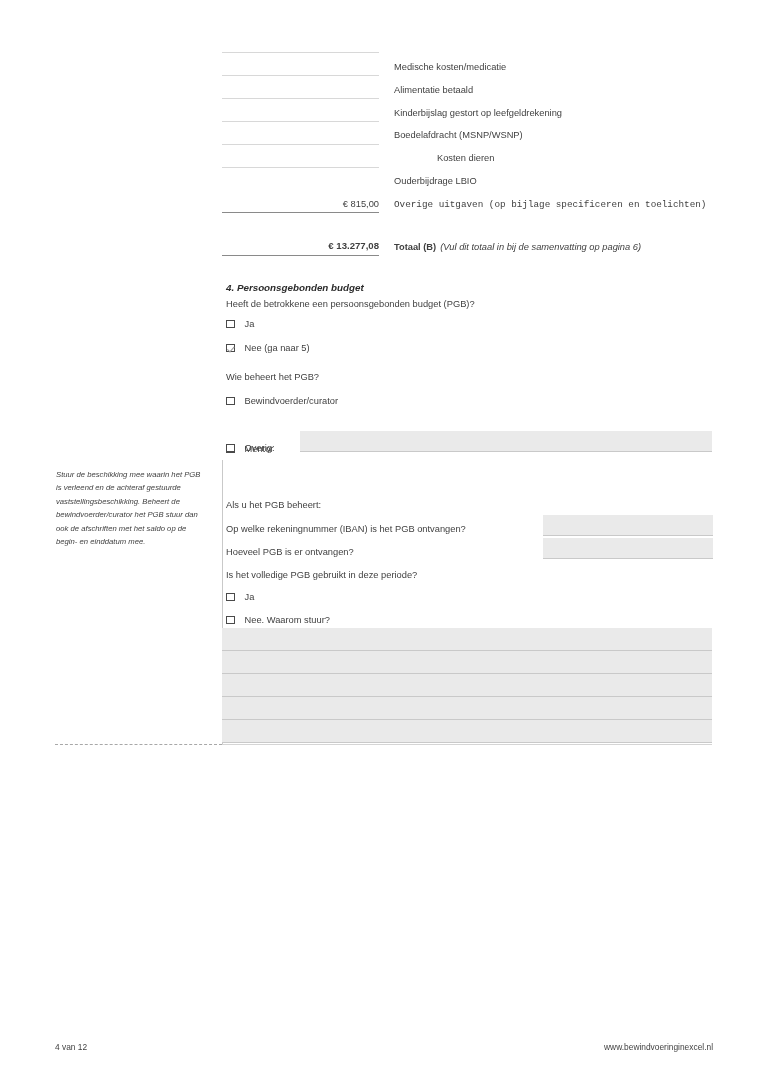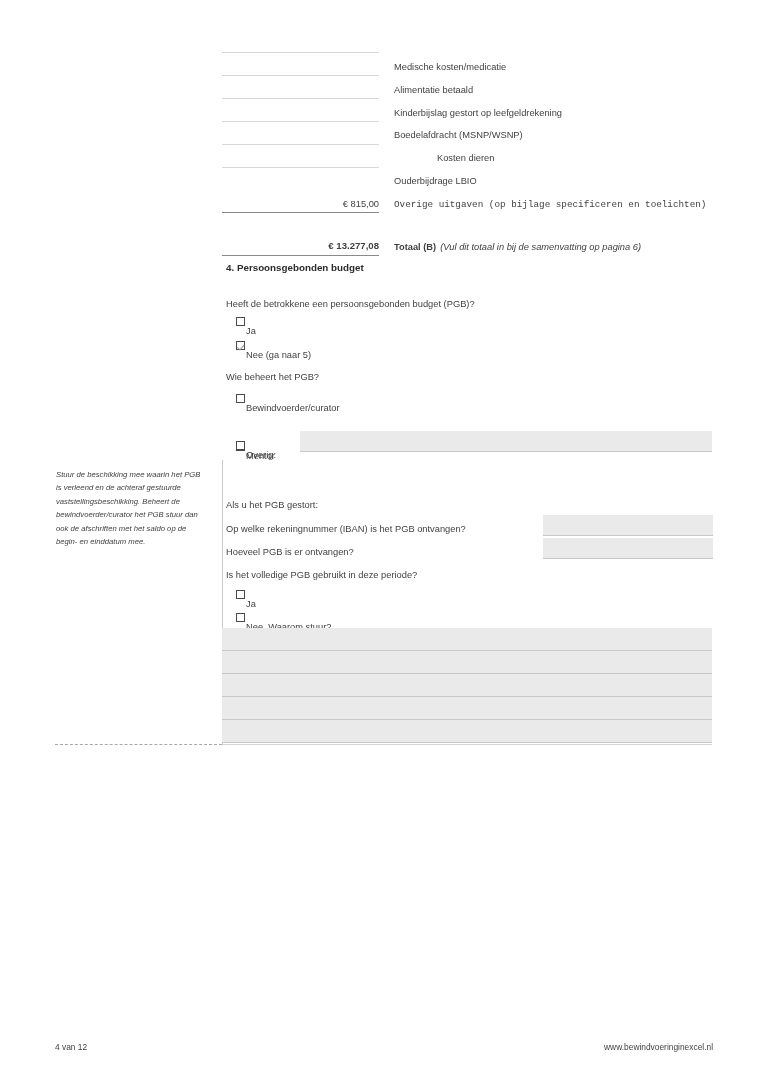--- a/index.html
+++ b/index.html
@@ -80,25 +80,24 @@
     position: absolute;
     left: 226px;
     font-size: 9.3px;
     color: #3f3f3f;
     white-space: nowrap;
   }
 
   
   .cb-row {
     position: absolute;
-    left: 236px;
+    left: 226px;
     height: 14px;
     display: flex;
-    align-items: flex-start;
-    flex-direction: column;
+    align-items: center;
   }
   .cb {
     width: 8.5px;
     height: 8.5px;
     border: 1px solid #4a4a4a;
     background: #ffffff;
     box-sizing: border-box;
     position: relative;
     flex: 0 0 auto;
   }
@@ -226,21 +225,21 @@
   <div class="exp-label" style="top:176px;">Ouderbijdrage LBIO</div>
 
   <div class="amount-line dark" style="top:212px;"></div>
   <div class="amount-val" style="top:199px;">€ 815,00</div>
   <div class="exp-label" style="top:199px;font-family:Liberation Mono, monospace;">Overige uitgaven (op bijlage specificeren en toelichten)</div>
 
   <div class="amount-line dark" style="top:255px;"></div>
   <div class="amount-val strong" style="top:240px;">€ 13.277,08</div>
   <div class="t" style="left:394px; top:241px;"><span class="bold">Totaal (B)</span><span class="ital" style="margin-left:4px;">(Vul dit totaal in bij de samenvatting op pagina 6)</span></div>
 
-  <div class="sec-head" style="top:262px;">4. Persoonsgebonden budget</div>
+  <div class="sec-head" style="top:282px;font-style:italic;">4. Persoonsgebonden budget</div>
 
   <div class="q" style="top:299px;">Heeft de betrokkene een persoonsgebonden budget (PGB)?</div>
 
   <div class="cb-row" style="top:317px;">
     <span class="cb"></span>
     <span class="cb-label">Ja</span>
   </div>
   <div class="cb-row" style="top:341px;">
     <span class="cb checked"></span>
     <span class="cb-label">Nee (ga naar 5)</span>
@@ -259,21 +258,21 @@
   <div class="cb-row" style="top:441px;">
     <span class="cb"></span>
     <span class="cb-label">Overig:</span>
   </div>
   <div class="field" style="left:300px; top:431px; width:412px; height:21px;"></div>
 
   <div class="note">Stuur de beschikking mee waarin het PGB is verleend en de achteraf gestuurde vaststellingsbeschikking. Beheert de bewindvoerder/curator het PGB stuur dan ook de afschriften met het saldo op de begin- en einddatum mee.</div>
 
   <div class="vrule"></div>
 
-  <div class="q" style="top:500px;">Als u het PGB gestort:</div>
+  <div class="q" style="top:500px;">Als u het PGB beheert:</div>
 
   <div class="q" style="top:524px;">Op welke rekeningnummer (IBAN) is het PGB ontvangen?</div>
   <div class="field" style="left:543px; top:515px; width:170px; height:21px;"></div>
 
   <div class="q" style="top:547px;">Hoeveel PGB is er ontvangen?</div>
   <div class="field" style="left:543px; top:538px; width:170px; height:21px;"></div>
 
   <div class="q" style="top:570px;">Is het volledige PGB gebruikt in deze periode?</div>
 
   <div class="cb-row" style="top:590px;">

